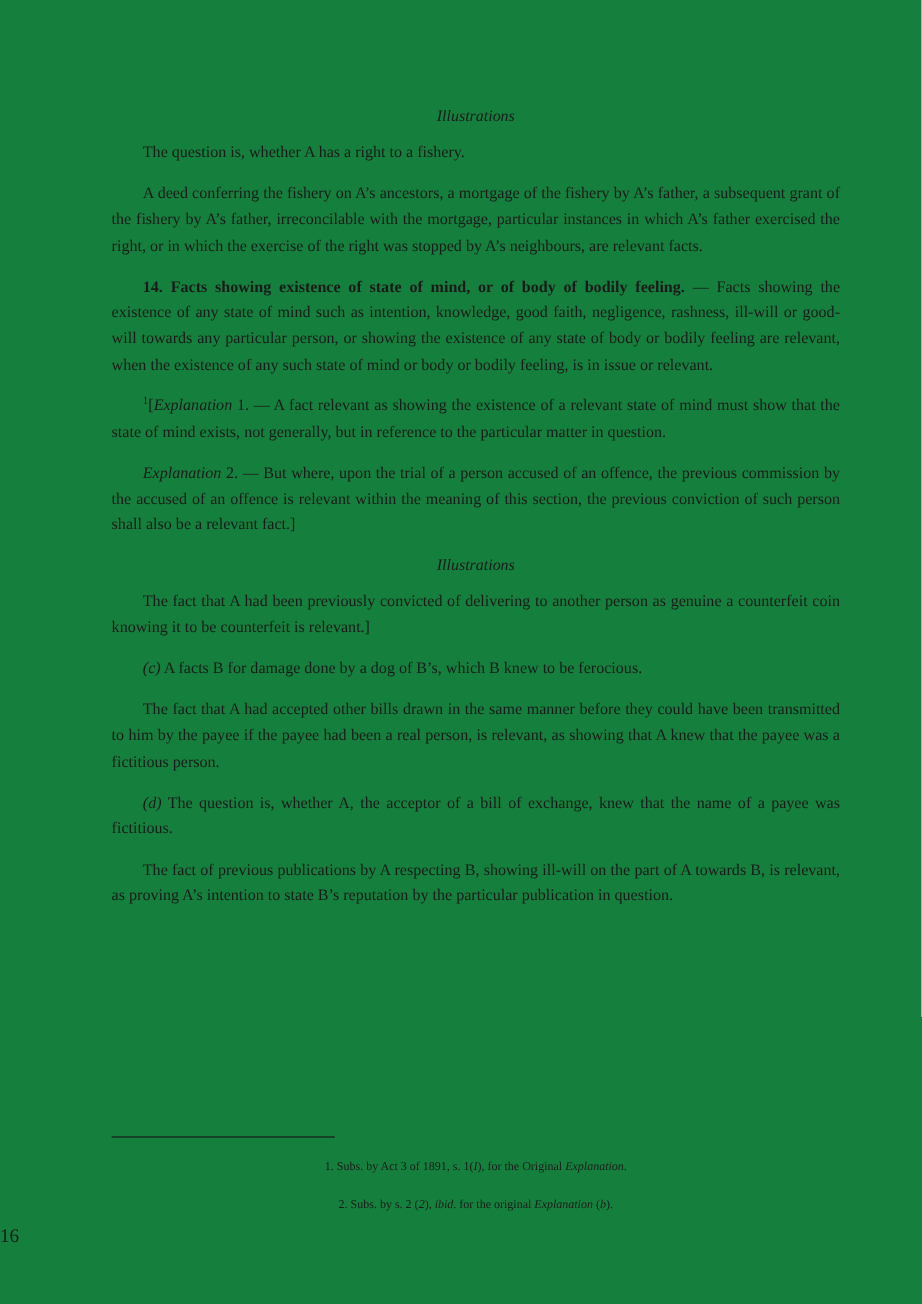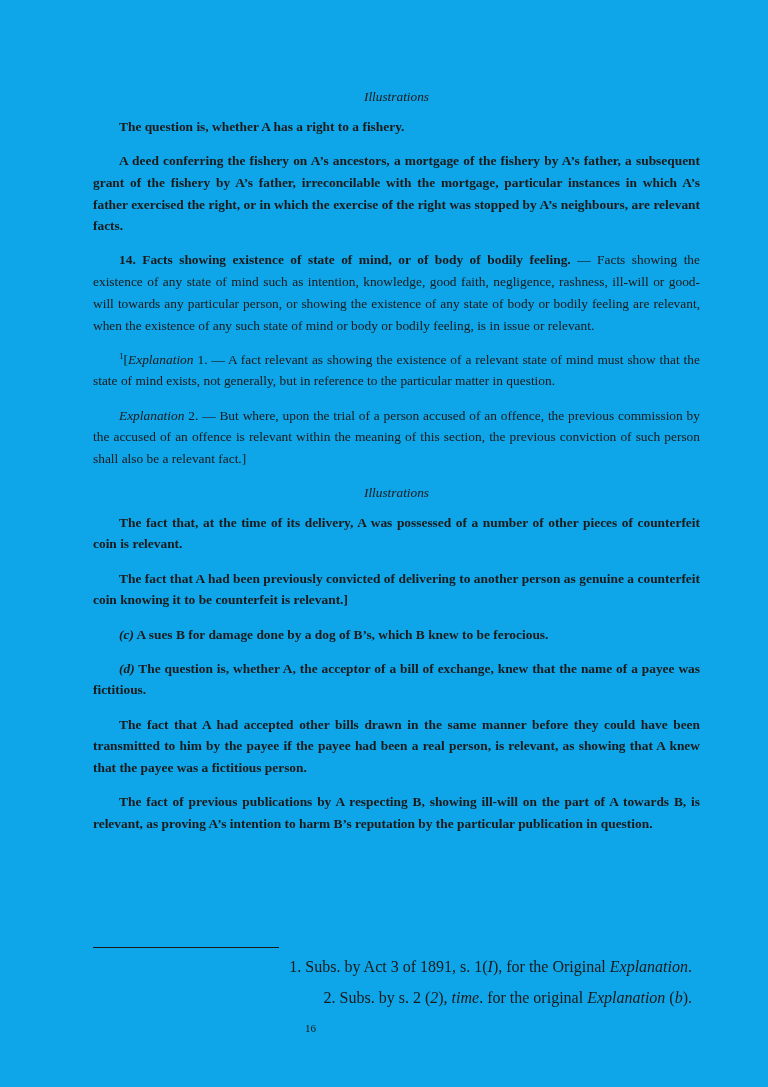--- a/index.html
+++ b/index.html
@@ -12,21 +12,21 @@
     height: 1087px;
     position: relative;
     font-family: "Liberation Serif", "DejaVu Serif", serif;
     color: #1a1a1a;
   }
   .page {
     position: absolute;
     left: 0; top: 0;
     width: 768px;
     height: 1087px;
-    background: #0ea5e9;
+    background: #15803d;
     box-sizing: border-box;
   }
   .content {
     position: absolute;
     left: 93px;
     top: 88px;
     width: 607px;
   }
   .center-head {
     text-align: center;
@@ -39,21 +39,20 @@
     margin-top: 14px;
     margin-bottom: 10px;
   }
   p.body {
     margin: 0 0 12.5px 0;
     font-size: 13.4px;
     line-height: 1.62;
     text-align: justify;
     text-indent: 26px;
     hyphens: none;
-    font-weight: bold;
   }
   p.sec {
     margin: 0 0 12.5px 0;
     font-size: 13.4px;
     line-height: 1.62;
     text-align: justify;
     text-indent: 26px;
   }
   .sec-title {
     font-weight: bold;
@@ -72,32 +71,31 @@
     top: 947px;
     width: 607px;
   }
   .fn-rule {
     width: 186px;
     height: 0;
     border-top: 1.1px solid #1a1a1a;
     margin: 0 0 7px 0;
   }
   .fn-line {
-    font-size: 16px;
+    font-size: 10px;
     line-height: 1.42;
-    margin: 8px;
-    text-align: right;
+    margin: 18px;
+    text-align: center;
   }
   .page-number {
     position: absolute;
     left: 0;
     top: 1022px;
     width: 621px;
-    text-align: center;
-    font-size: 11px;
+    font-size: 16px;
   }
 </style>
 </head>
 <body>
 
 <div class="page">
 
   <div class="content">
 
     <div class="center-head">Illustrations</div>
@@ -116,55 +114,52 @@
 
     <p class="sec">
       <span class="ital">Explanation</span><span> 2. — </span><span>But where, upon the trial of a person accused of an offence, the previous commission by the accused of an offence is relevant within the meaning of this section, the previous conviction of such person shall also be a relevant fact.]</span>
     </p>
 
     <div class="center-head second">Illustrations</div>
 
 
 
 
-    <p class="body">
-      <span>The fact that, at the time of its delivery, A was possessed of a number of other pieces of counterfeit coin is relevant.</span>
-    </p>
 
     <p class="body">
       <span>The fact that A had been previously convicted of delivering to another person as genuine a counterfeit coin knowing it to be counterfeit is relevant.]</span>
     </p>
 
     <p class="body">
-      <span class="ital">(c)</span><span> A sues B for damage done by a dog of B’s, which B knew to be ferocious.</span>
+      <span class="ital">(c)</span><span> A facts B for damage done by a dog of B’s, which B knew to be ferocious.</span>
     </p>
 
+
+    <p class="body">
+      <span> The fact that A had accepted other bills drawn in the same manner before they could have been transmitted to him by the payee if the payee had been a real person, is relevant, as showing that A knew that the payee was a fictitious person.</span>
+    </p>
 
     <p class="body">
       <span class="ital">(d)</span><span> The question is, whether A, the acceptor of a bill of exchange, knew that the name of a payee was fictitious.</span>
     </p>
 
-    <p class="body">
-      <span> The fact that A had accepted other bills drawn in the same manner before they could have been transmitted to him by the payee if the payee had been a real person, is relevant, as showing that A knew that the payee was a fictitious person.</span>
-    </p>
-
 
     <p class="body">
-      <span>The fact of previous publications by A respecting B, showing ill-will on the part of A towards B, is relevant, as proving A’s intention to harm B’s reputation by the particular publication in question.</span>
+      <span>The fact of previous publications by A respecting B, showing ill-will on the part of A towards B, is relevant, as proving A’s intention to state B’s reputation by the particular publication in question.</span>
     </p>
 
   </div>
 
   <div class="footnote-area">
     <div class="fn-rule"></div>
 
     <p class="fn-line">
       <span>1.</span><span> Subs. by Act 3 of 1891, s. 1(</span><span class="ital">I</span><span>), for the Original </span><span class="ital">Explanation</span><span>.</span>
     </p>
 
     <p class="fn-line">
-      <span>2.</span><span> Subs. by s. 2 (</span><span class="ital">2</span><span>), </span><span class="ital">time</span><span>. for the original </span><span class="ital">Explanation</span><span> (</span><span class="ital">b</span><span>).</span>
+      <span>2.</span><span> Subs. by s. 2 (</span><span class="ital">2</span><span>), </span><span class="ital">ibid</span><span>. for the original </span><span class="ital">Explanation</span><span> (</span><span class="ital">b</span><span>).</span>
     </p>
   </div>
 
   <div class="page-number">16</div>
 
 </div>
 
 </body></html>

